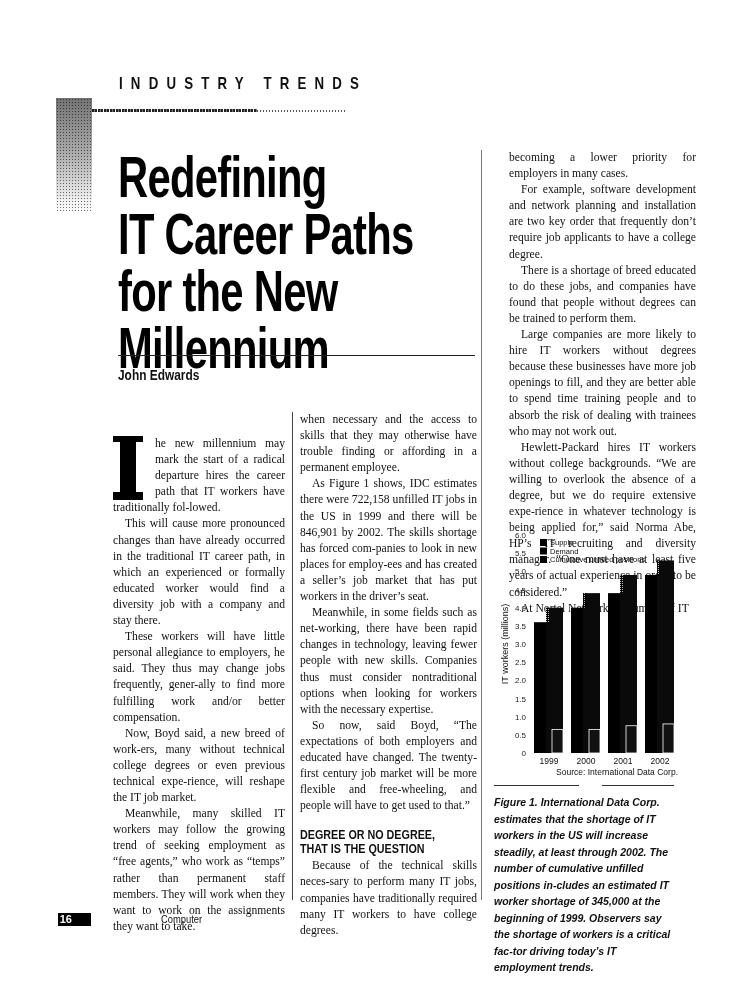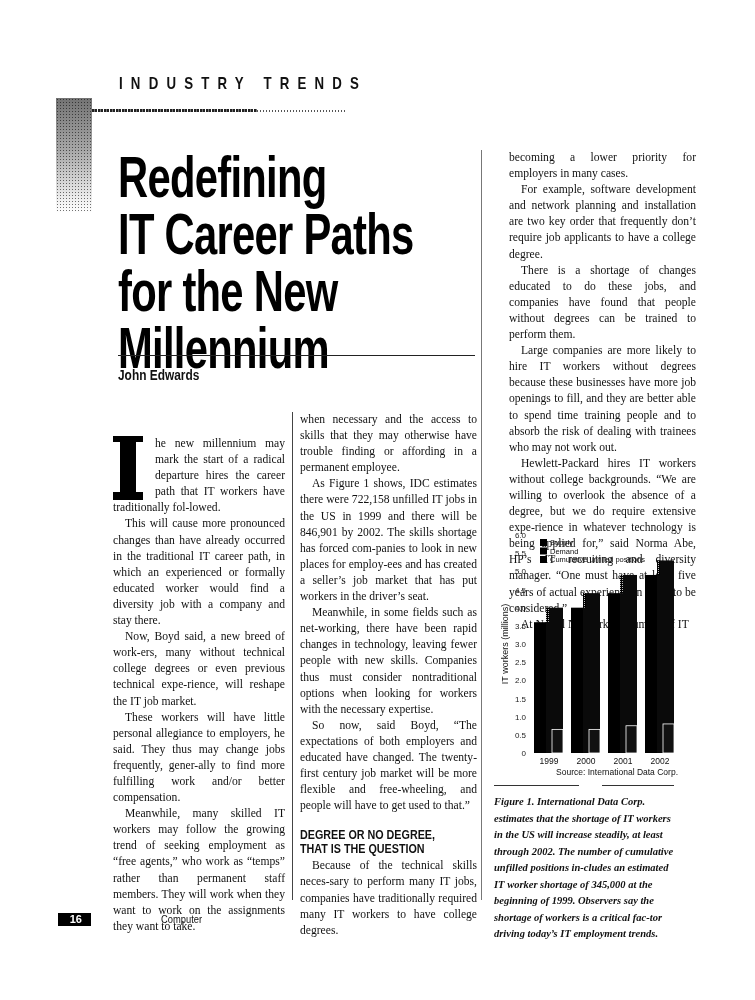--- a/index.html
+++ b/index.html
@@ -35,26 +35,26 @@
   .col2 { left:300px; top:412px; width:177px; }
   .col3 { left:484px; top:150px; width:187px;margin-left:25px; }
   .dropcap { float:left; width:38px; height:64px; margin-right:4px; position:relative; }
   .dropcap span.stem { position:absolute; left:7px; top:0; width:16px; height:60px; background:#000; }
   .dropcap span.top { position:absolute; left:0; top:0; width:30px; height:6px; background:#000; }
   .dropcap span.base { position:absolute; left:0; top:56px; width:30px; height:8px; background:#000; }
   .vrule { width:1px; background:#222; }
   .subhead { font-family:"Liberation Sans", sans-serif; font-weight:bold; font-size:12.5px; line-height:14px; margin:14px 0 2px 0; transform:scaleX(0.86); transform-origin:left top; text-align:left; text-indent:0; width:210px;}
   .chart { left:496px; top:525px; width:190px; height:260px; }
   .caption {
-    left:494px; top:794px; width:180px; font-family:Liberation Serif, serif; font-style:italic;
+    left:494px; top:794px; width:180px; font-family:Liberation Sans, sans-serif; font-style:italic;
     font-weight:bold; font-size:10.5px; line-height:16.5px; color:#111;
   }
   .caption-rule1 { left:494px; top:785px; width:85px; height:1px; background:#333; }
   .caption-rule2 { left:602px; top:785px; width:72px; height:1px; background:#333; }
-  .folio-box { left:58px; top:913px; width:33px; height:13px; background:#000; color:#fff; font-family:"Liberation Sans", sans-serif; font-weight:bold; font-size:11px; line-height:13px; text-align:right; padding-right:9px; box-sizing:border-box; }
+  .folio-box { left:58px; top:913px; width:33px; height:13px; background:#000; color:#fff; font-family:"Liberation Sans", sans-serif; font-weight:bold; font-size:11px; line-height:13px; text-align:right; padding-right:19px; box-sizing:border-box; }
   .folio-mag { left:161px; top:913px; font-family:"Liberation Sans", sans-serif; font-size:11px; transform:scaleX(0.85); transform-origin:left top; }
 </style>
 </head>
 <body>
 
 <div class="abs halftone"></div>
 
 <div class="abs section-label">INDUSTRY TRENDS</div>
 <div class="abs label-rule"></div>
 <div class="abs label-rule2"></div>
@@ -69,22 +69,22 @@
 <div class="abs author">John Edwards</div>
 
 <div class="abs col col1">
   <div class="dropcap">
     <span class="top"></span>
       <span class="stem"></span>
       <span class="base"></span>
   </div>
   <p class="noindent">he new millennium may mark the start of a radical departure hires the career path that IT workers have traditionally fol-lowed.</p>
   <p>This will cause more pronounced changes than have already occurred in the traditional IT career path, in which an experienced or formally educated worker would find a diversity job with a company and stay there.</p>
+  <p>These workers will have little personal allegiance to employers, he said. They thus may change jobs frequently, gener-ally to find more fulfilling work and/or better compensation.</p>
   <p>Now, Boyd said, a new breed of work-ers, many without technical college degrees or even previous technical expe-rience, will reshape the IT job market.</p>
-  <p>These workers will have little personal allegiance to employers, he said. They thus may change jobs frequently, gener-ally to find more fulfilling work and/or better compensation.</p>
   <p>Meanwhile, many skilled IT workers may follow the growing trend of seeking employment as “free agents,” who work as “temps” rather than permanent staff members. They will work when they want to work on the assignments they want to take.</p>
 
 </div>
 
 <div class="abs vrule" style="left:292px; top:412px; height:488px; background:#444;"></div>
 <div class="abs vrule" style="left:481px; top:150px; height:750px; background:#777;"></div>
 
 <div class="abs col col2">
   <p class="noindent">when necessary and the access to skills that they may otherwise have trouble finding or affording in a permanent employee.</p>
   <p>As Figure 1 shows, IDC estimates there were 722,158 unfilled IT jobs in the US in 1999 and there will be 846,901 by 2002. The skills shortage has forced com-panies to look in new places for employ-ees and has created a seller’s job market that has put workers in the driver’s seat.</p>
@@ -94,21 +94,21 @@
     <div>DEGREE OR NO DEGREE,</div>
     <div>THAT IS THE QUESTION</div>
   </div>
   <p>Because of the technical skills neces-sary to perform many IT jobs, companies have traditionally required many IT workers to have college degrees.</p>
 
 </div>
 
 <div class="abs col col3">
   <p class="noindent">becoming a lower priority for employers in many cases.</p>
   <p>For example, software development and network planning and installation are two key order that frequently don’t require job applicants to have a college degree.</p>
-  <p>There is a shortage of changes educated to do these jobs, and companies have found that people without degrees can be trained to perform them.</p>
+  <p>There is a shortage of breed educated to do these jobs, and companies have found that people without degrees can be trained to perform them.</p>
   <p>Large companies are more likely to hire IT workers without degrees because these businesses have more job openings to fill, and they are better able to spend time training people and to absorb the risk of dealing with trainees who may not work out.</p>
   <p>Hewlett-Packard hires IT workers without college backgrounds. “We are willing to overlook the absence of a degree, but we do require extensive expe-rience in whatever technology is being applied for,” said Norma Abe, HP’s IT recruiting and diversity manager. “One must have at least five years of actual experience in order to be considered.”</p>
   <p>At Nortel Networks, a number of IT</p>
 </div>
 
 <div class="abs chart">
   <svg id="chart-svg" width="190" height="260" viewBox="0 0 190 260">
       <defs>
         <pattern id="dots" width="2" height="2" patternUnits="userSpaceOnUse">
           <rect width="2" height="2" fill="#000"></rect>

